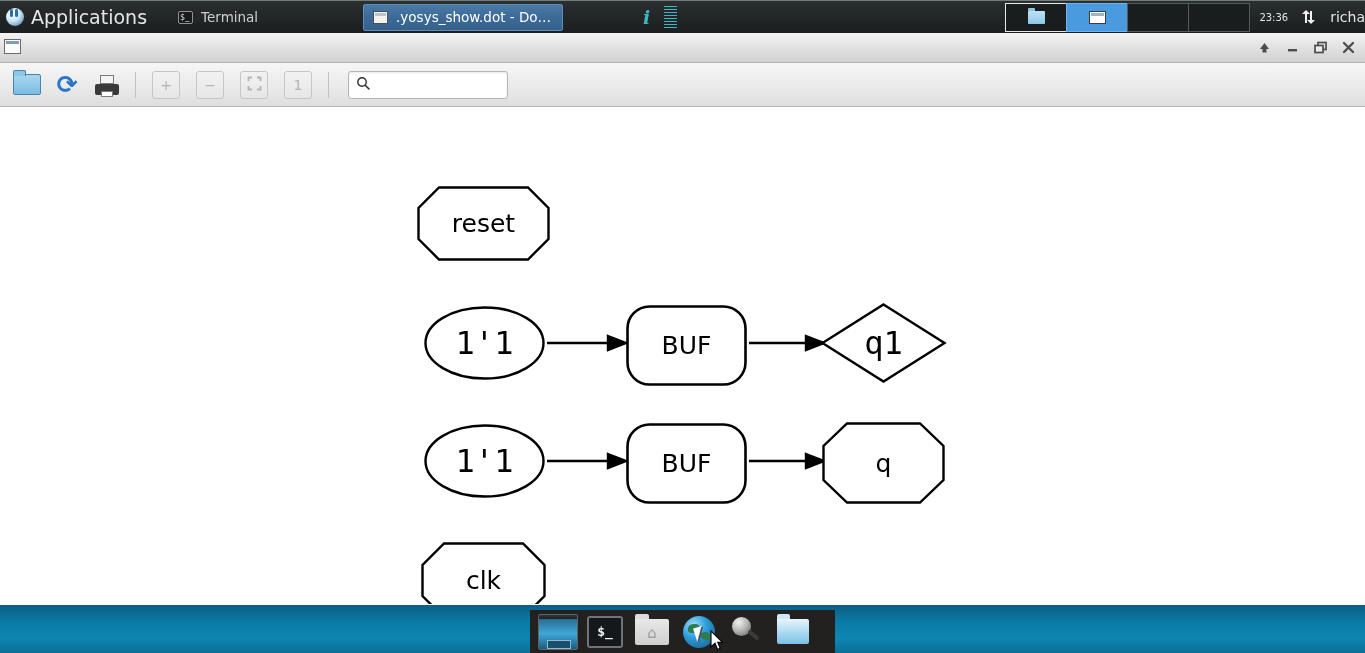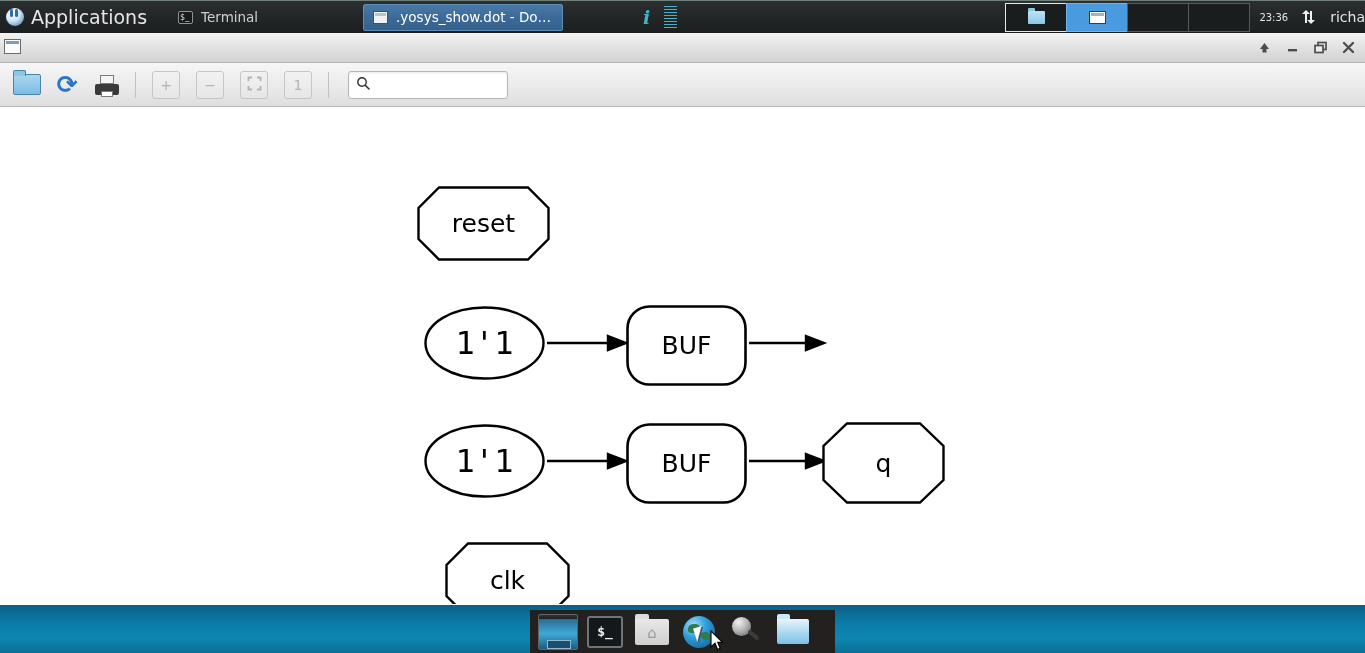--- a/index.html
+++ b/index.html
@@ -477,20 +477,26 @@
       <span class="node-label mono">1'1</span>
     </div>
 
     <div class="gnode" style="left:626px;top:198px;width:121px;height:81px;">
       <svg width="121" height="81" viewBox="0 0 121 81">
         <rect x="1.5" y="1.5" width="118" height="78" rx="22" ry="22" fill="#ffffff" stroke="#000000" stroke-width="2.6"></rect>
       </svg>
       <span class="node-label">BUF</span>
     </div>
 
+    <div class="gnode" style="left:821px;top:196px;width:125px;height:80px;">
+      <svg width="125" height="80" viewBox="0 0 125 80">
+        <polygon points="62.5,1.5 123.5,40 62.5,78.5 1.5,40" fill="#ffffff" stroke="#000000" stroke-width="2.4"></polygon>
+      </svg>
+      <span class="node-label mono">q1</span>
+    </div>
 
     <div class="gnode" style="left:424px;top:317px;width:121px;height:74px;">
       <svg width="121" height="74" viewBox="0 0 121 74">
         <ellipse cx="60.5" cy="37" rx="59" ry="35.5" fill="#ffffff" stroke="#000000" stroke-width="2.4"></ellipse>
       </svg>
       <span class="node-label mono">1'1</span>
     </div>
 
     <div class="gnode" style="left:626px;top:316px;width:121px;height:81px;">
       <svg width="121" height="81" viewBox="0 0 121 81">
@@ -499,21 +505,21 @@
       <span class="node-label">BUF</span>
     </div>
 
     <div class="gnode" style="left:822px;top:315px;width:123px;height:82px;">
       <svg width="123" height="82" viewBox="0 0 123 82">
         <polygon points="25,1.5 98,1.5 121.5,24 121.5,58 98,80.5 25,80.5 1.5,58 1.5,24" fill="#ffffff" stroke="#000000" stroke-width="2.4"></polygon>
       </svg>
       <span class="node-label">q</span>
     </div>
 
-    <div class="gnode" style="left:445px;top:435px;width:125px;height:77px;">
+    <div class="gnode" style="left:421px;top:435px;width:125px;height:77px;">
       <svg width="125" height="77" viewBox="0 0 125 77">
         <polygon points="23,1.5 102,1.5 123.5,23 123.5,54 102,75.5 23,75.5 1.5,54 1.5,23" fill="#ffffff" stroke="#000000" stroke-width="2.4"></polygon>
       </svg>
       <span class="node-label">clk</span>
     </div>
 
   </div>
 </div>
 
 <div id="desktop"></div>

